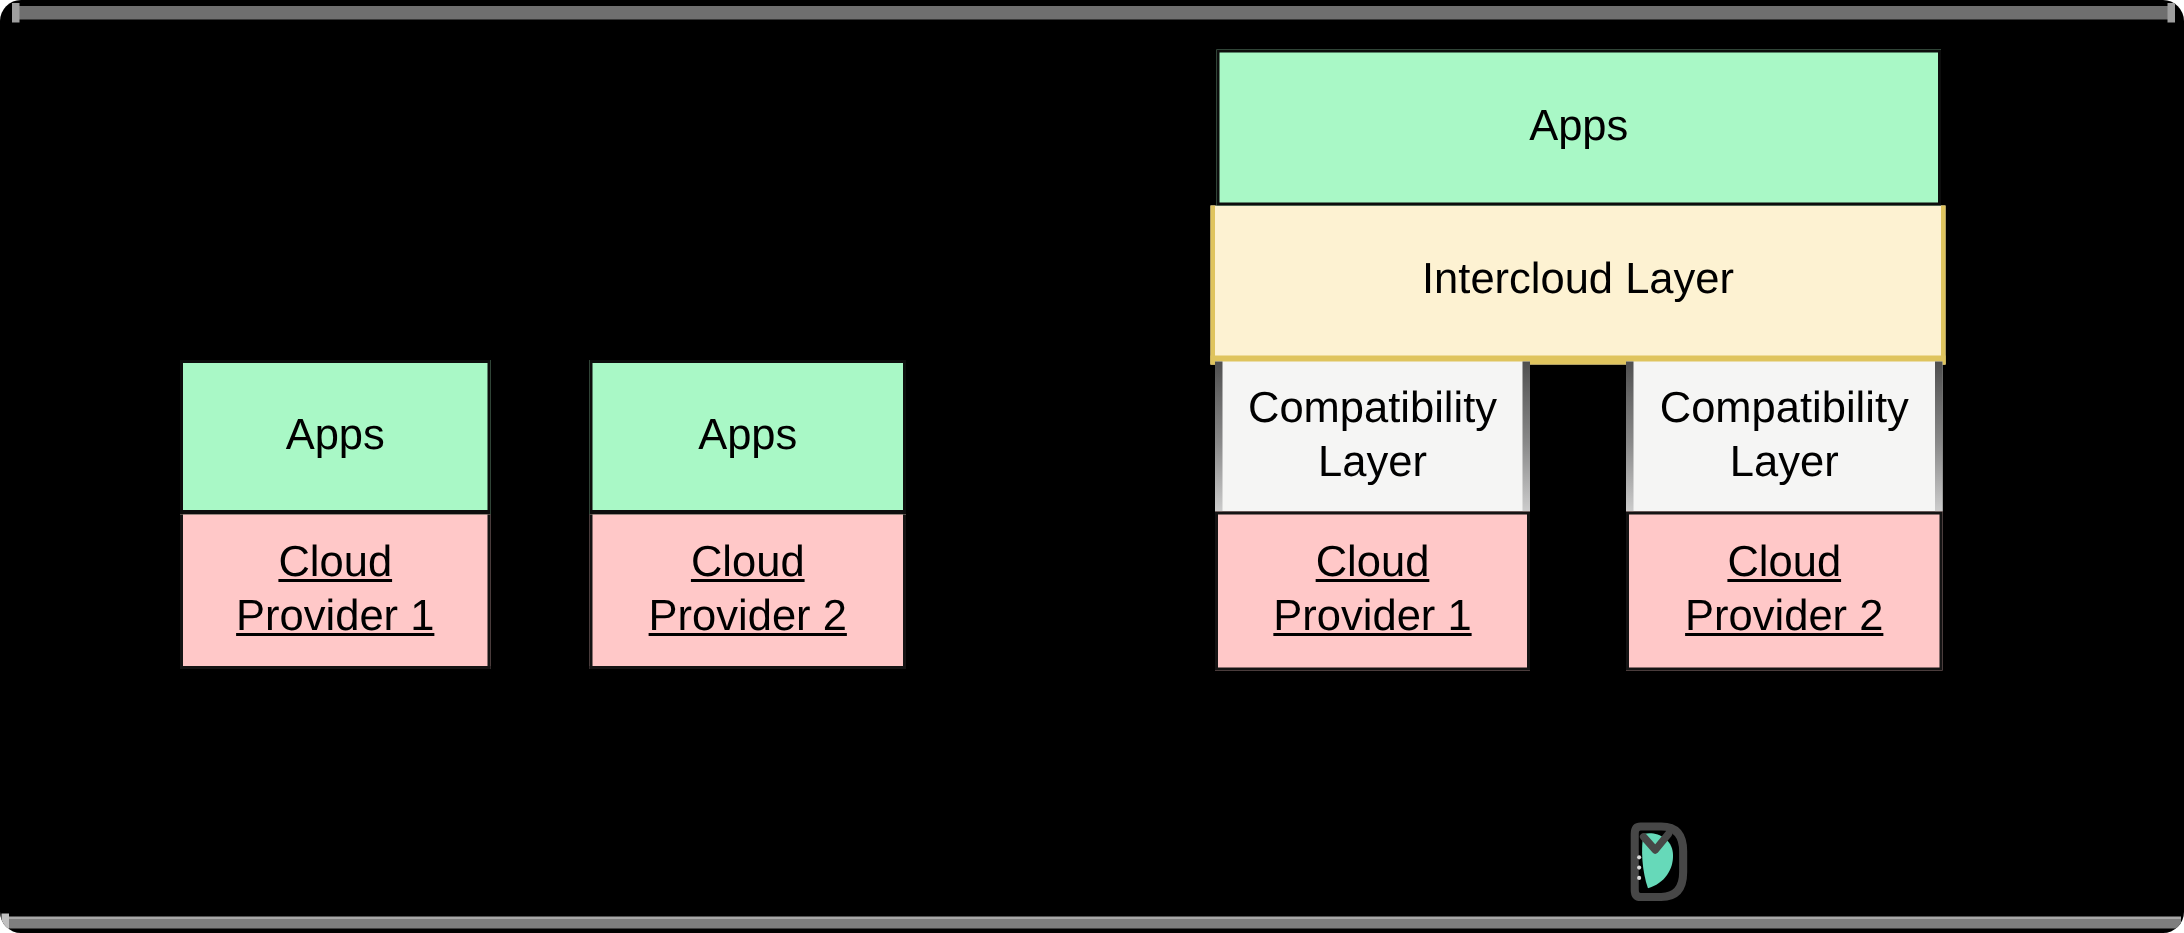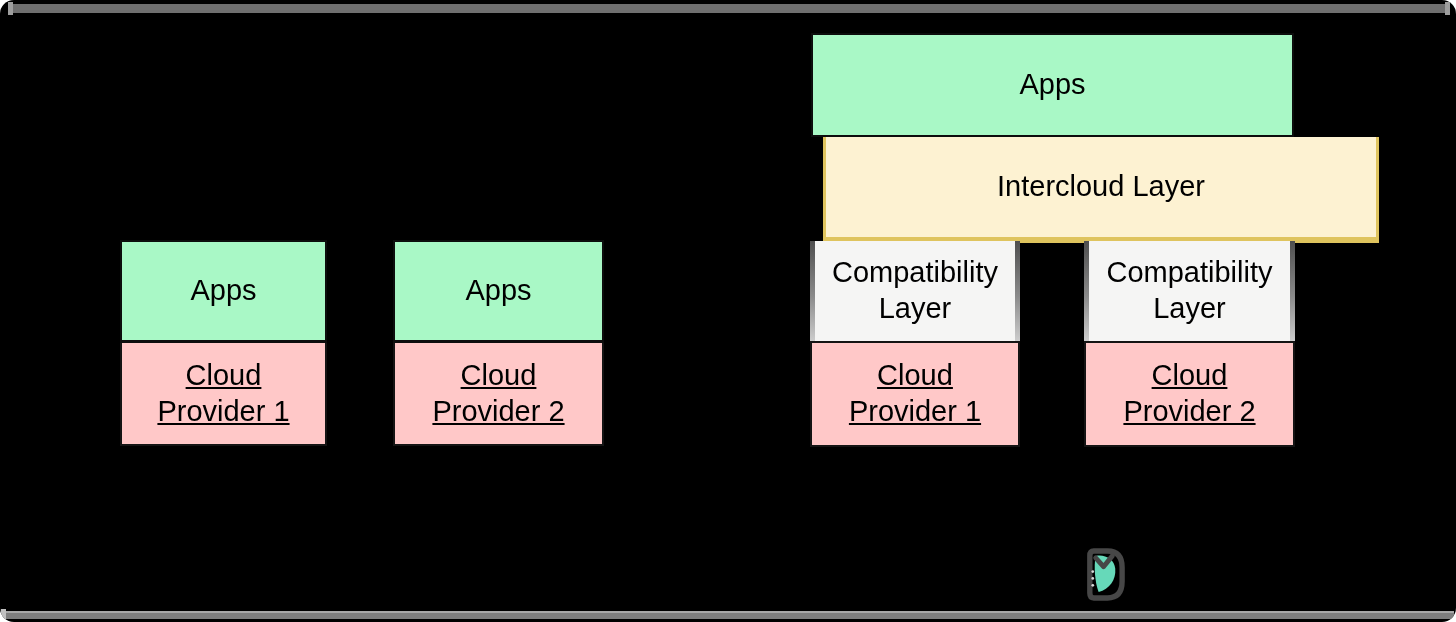--- a/index.html
+++ b/index.html
@@ -39,26 +39,25 @@
   
   #ls1-apps{left:120px;top:240px;width:207px;height:103px;border-bottom-width:3px;}
   #ls1-prov{left:120px;top:343px;width:207px;height:103px;border-top:none;}
   
   #ls2-apps{left:393px;top:240px;width:211px;height:103px;border-bottom-width:3px;}
   #ls2-prov{left:393px;top:343px;width:211px;height:103px;border-top:none;}
 
   
   #r-apps{left:811px;top:33px;width:483px;height:104px;z-index:3;}
   #r-intercloud{
-    left:807px;top:137px;width:556px;height:106px;
+    left:807px;top:137px;width:490px;height:106px;
     background:var(--intercloud-fill,#fdf2d2);
     border:3px solid var(--intercloud-border,#dfc45e);
     border-top:none;border-bottom-width:6px;
     z-index:1;
-    margin-left:16px;
   }
   .compat{
     background:var(--compat-fill,#f5f5f4);
     z-index:2;padding:0 26px;
   }
   .compat .shade{position:absolute;top:0;bottom:0;width:5px;
     background:linear-gradient(180deg,#4f4f4f 0%,#8a8a8a 55%,#cccccc 100%);}
   .compat .shade.left{left:0;}
   .compat .shade.right{right:0;}
   #r-compat1{left:810px;top:241px;width:210px;height:100px;}

